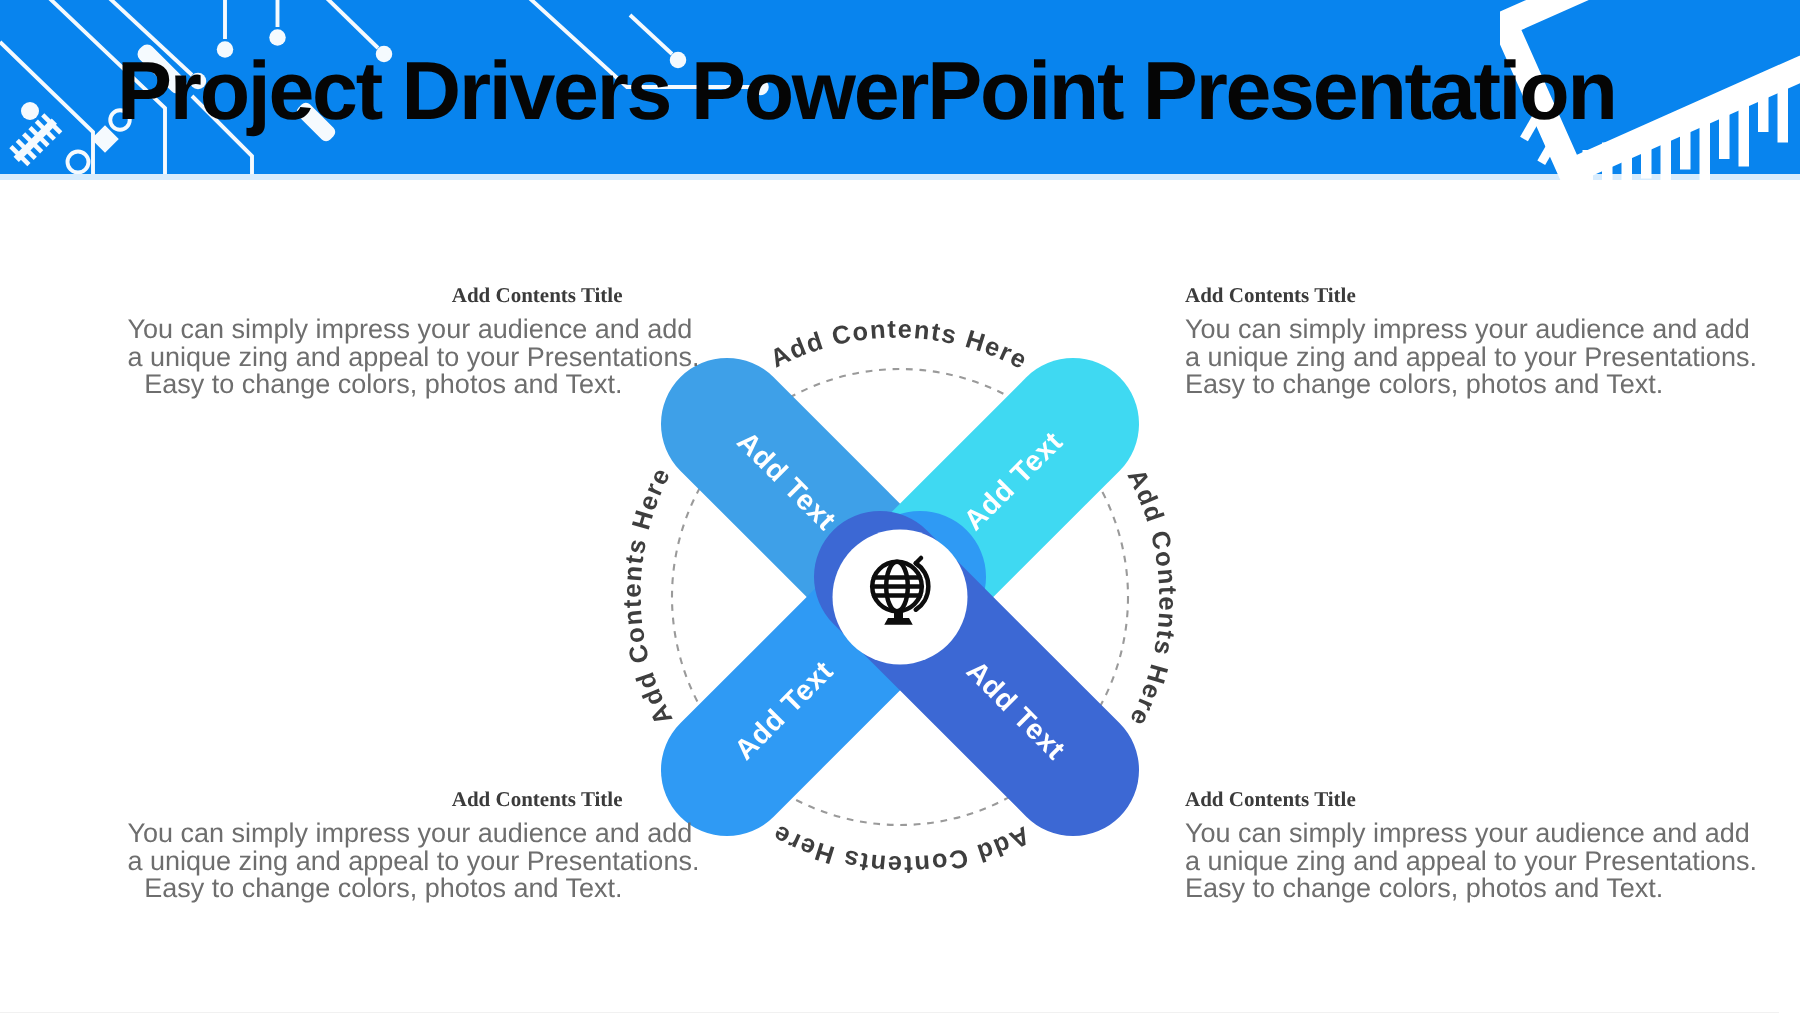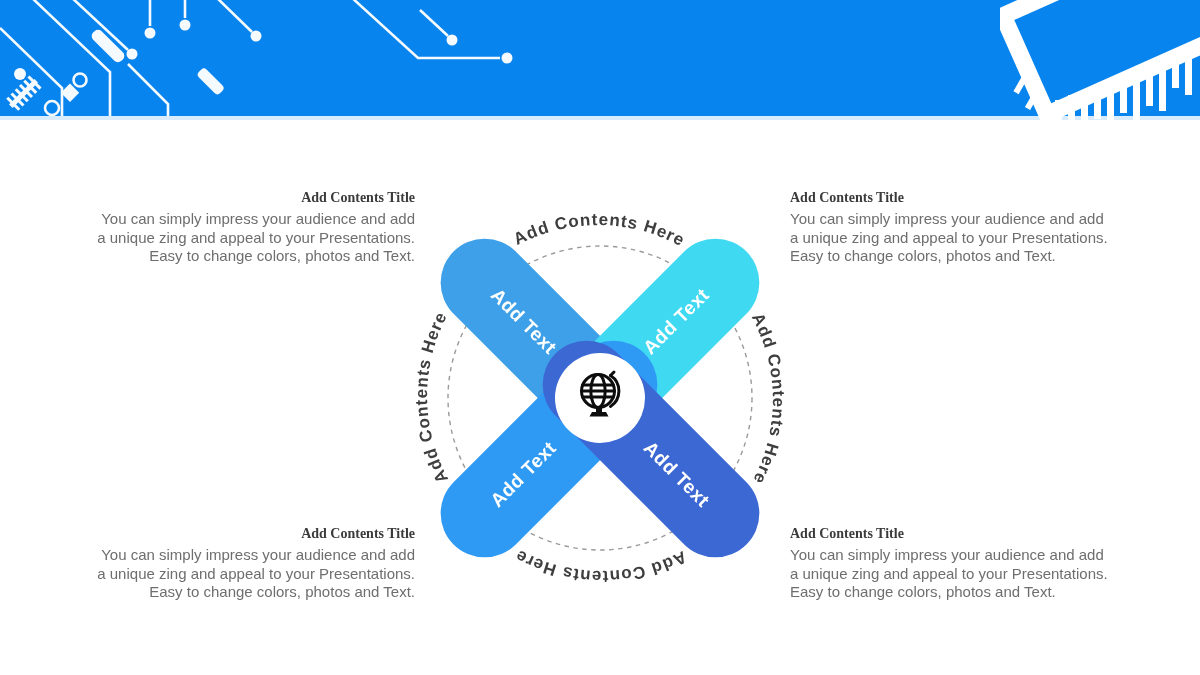--- a/index.html
+++ b/index.html
@@ -37,21 +37,21 @@
   .pill-tr .pill-label{transform:translateX(36px);}
   .pill-bl .pill-label{transform:translateX(-36px);}
   .pill-br .pill-label{transform:translateX(36px);}
   .hub{
     position:absolute;left:555px;top:353px;width:90px;height:90px;border-radius:50%;
     background:#ffffff;z-index:6;display:flex;align-items:center;justify-content:center;
   }
   
   .content-block{position:absolute;z-index:5;}
   .content-block .block-title{font-size:14px;font-weight:bold;color:#3b3b3b;margin:0 0 4px 0;font-family:Liberation Serif, serif;}
-  .content-block .block-line{font-size:15px;color:#6e6e6e;line-height:18.5px;white-space:nowrap;}
+  .content-block .block-line{font-size:18px;color:#6e6e6e;line-height:18.5px;white-space:nowrap;}
   .cb-tl{left:85px;top:190px;width:330px;text-align:right;}
   .cb-tr{left:790px;top:190px;width:340px;text-align:left;}
   .cb-bl{left:85px;top:526px;width:330px;text-align:right;}
   .cb-br{left:790px;top:526px;width:340px;text-align:left;}
 </style>
 </head>
 <body>
 
 <div class="slide">
 
@@ -108,20 +108,21 @@
       <rect x="133" y="70" width="7" height="60"></rect>
       <rect x="146" y="64" width="7" height="42"></rect>
       <rect x="159" y="59" width="7" height="52"></rect>
       <rect x="172" y="54" width="7" height="34"></rect>
       <rect x="185" y="49" width="7" height="46"></rect>
       <rect x="30" y="88" width="6" height="22" transform="rotate(30 33 99)"></rect>
       <rect x="18" y="74" width="6" height="20" transform="rotate(30 21 84)"></rect>
     </g>
   </svg>
 
+  <h1 class="slide-title">Project Drivers PowerPoint Presentation</h1>
 
   <div class="diagram">
 
     <svg class="ring-svg" width="1200" height="675" viewBox="0 0 1200 675">
       <defs>
         <path id="textcircle" d="M 479.1 518.9 A 171 171 0 1 1 720.9 277.1 A 171 171 0 1 1 479.1 518.9" fill="none"></path>
       </defs>
       <circle cx="600" cy="398" r="152" fill="none" stroke="#9a9a9a" stroke-width="1.4" stroke-dasharray="4.5 4.5"></circle>
       <text class="arc-text" text-anchor="middle">
         <textPath href="#textcircle" startOffset="12.5%">Add Contents Here</textPath>

